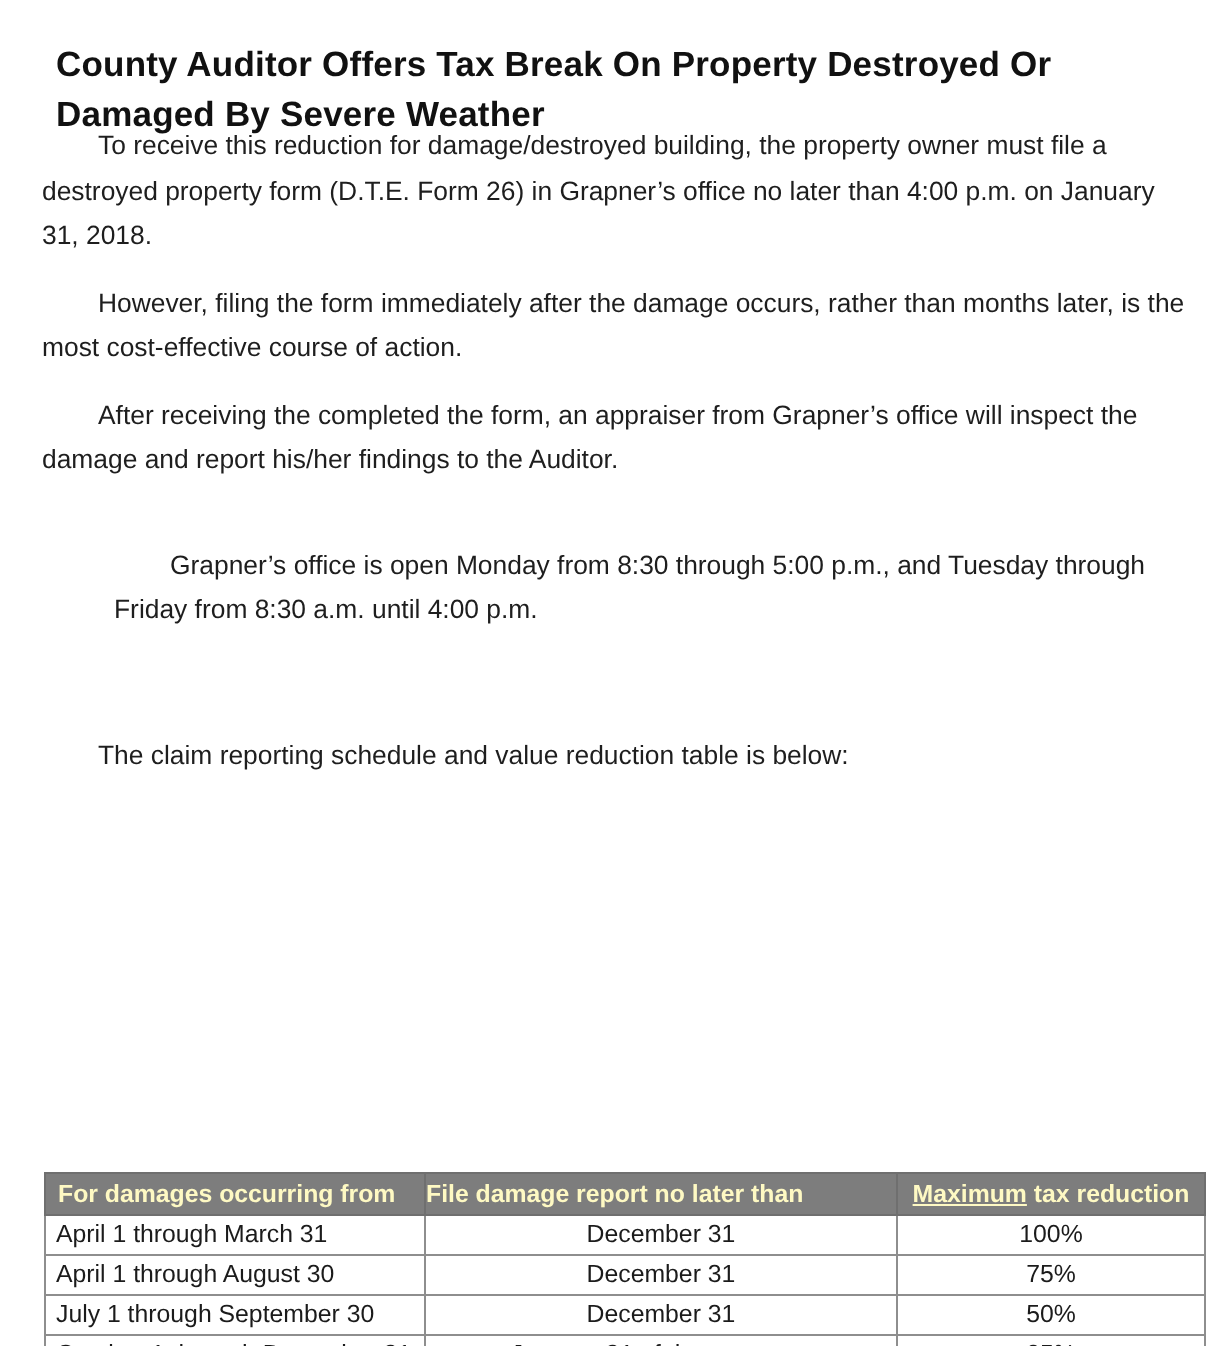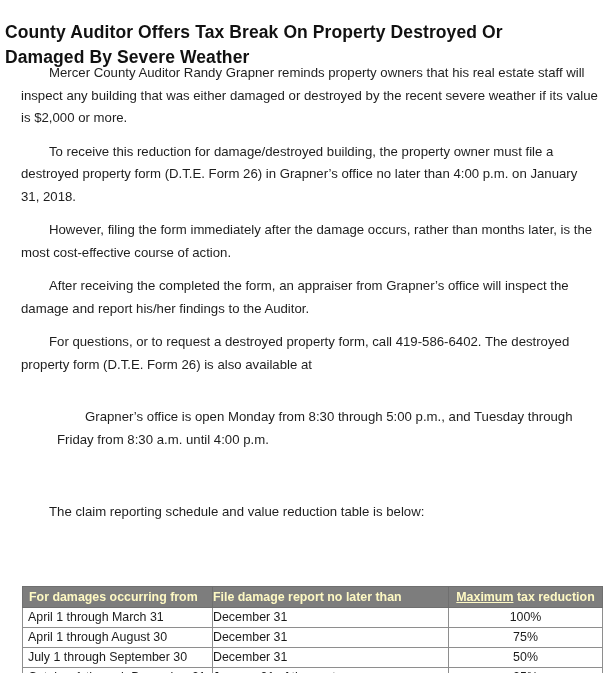--- a/index.html
+++ b/index.html
@@ -19,21 +19,21 @@
     position: relative;
     width: 616px;
     height: 673px;
     background: #ffffff;
     box-sizing: border-box;
   }
 
   
   .headline {
     position: absolute;
-    left: 5px;
+    left: 28px;
     top: 8px;
     width: 572px;
     font-size: 17.5px;
     font-weight: bold;
     line-height: 25px;
     letter-spacing: 0.1px;
     color: #111111;
   }
 
   
@@ -96,41 +96,39 @@
     color: #fef9c3;
     font-weight: bold;
     border-color: #6f6f6f;
     font-size: 12.4px;
     height: 17px;
   }
   .reduction-table thead th.col-a { text-align: left; padding-left: 6px; }
   .reduction-table thead th.col-b { text-align: left; }
   .reduction-table thead th.col-c { text-align: center; margin-top: 20px; }
   .reduction-table tbody td.col-a { text-align: left; padding-left: 5px; }
-  .reduction-table tbody td.col-b { text-align: left; }
+  .reduction-table tbody td.col-b { text-align: center; }
   .reduction-table tbody td.col-c { text-align: center; }
   .underline-word { text-decoration: underline; }
 
   col.c1 { width: 190px; }
   col.c2 { width: 236px; }
   col.c3 { width: 154px; }
 </style>
 </head>
 <body>
 
 <div class="page">
 
   <h1 class="headline">County Auditor Offers Tax Break On Property Destroyed Or Damaged By Severe Weather</h1>
 
   <div class="body-copy">
-    <p class="para">Mercer County Auditor Randy Grapner reminds property owners that his real estate staff will inspect any building that was either damaged or destroyed by the recent severe weather if its value is $2,000 or more.</p>
     <p class="para">To receive this reduction for damage/destroyed building, the property owner must file a destroyed property form (D.T.E. Form 26) in Grapner’s office no later than 4:00 p.m. on January 31, 2018.</p>
     <p class="para">However, filing the form immediately after the damage occurs, rather than months later, is the most cost-effective course of action.</p>
     <p class="para">After receiving the completed the form, an appraiser from Grapner’s office will inspect the damage and report his/her findings to the Auditor.</p>
-    <p class="para">For questions, or to request a destroyed property form, call 419-586-6402. The destroyed property form (D.T.E. Form 26) is also available at</p>
 
 
     <p class="para hours-para">Grapner’s office is open Monday from 8:30 through 5:00 p.m., and Tuesday through Friday from 8:30 a.m. until 4:00 p.m.</p>
 
     <p class="para intro-line">The claim reporting schedule and value reduction table is below:</p>
   </div>
 
   <table class="reduction-table">
     <colgroup>
       <col class="c1">

